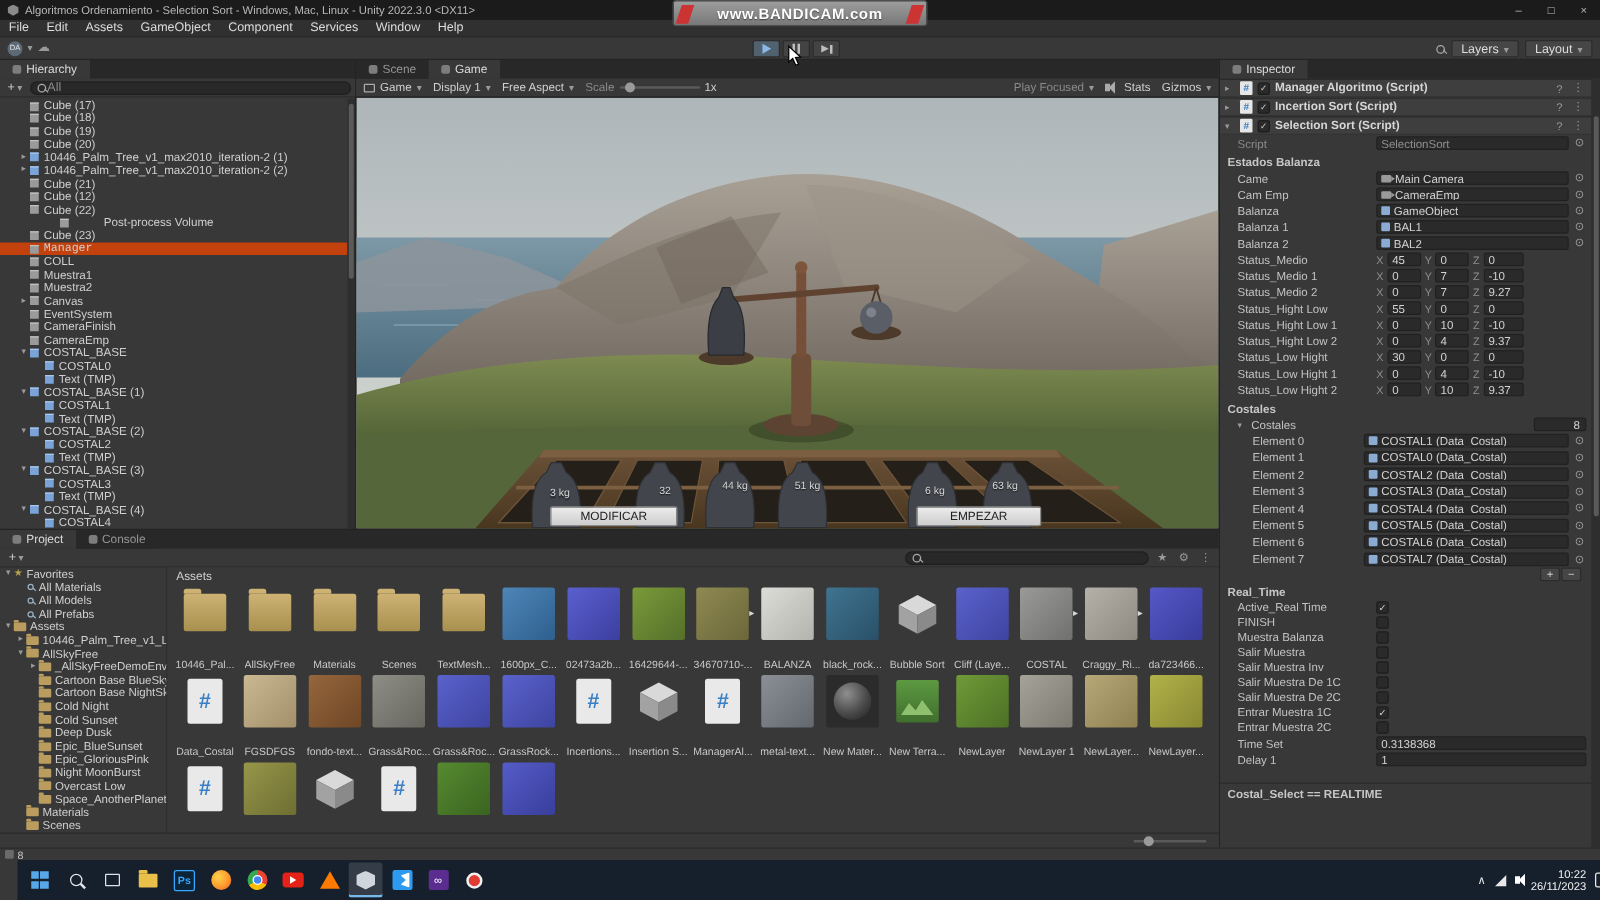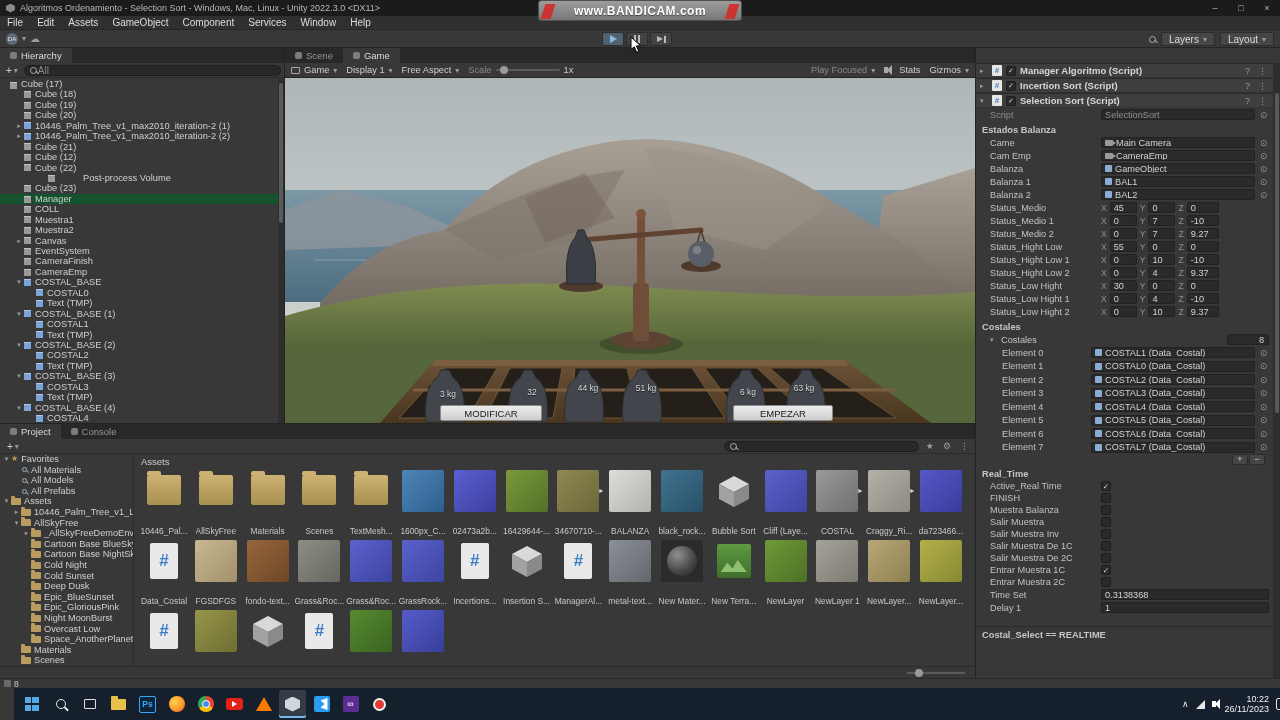--- a/index.html
+++ b/index.html
@@ -45,21 +45,21 @@
   .ptab.active { background:#383838; color:#dcdcdc; }
   .tab-dot { width:7px; height:7px; background:#7d7d7d; border-radius:2px; }
 
   
   #hierarchy { position:absolute; left:0; top:48px; width:285px; height:375px; background:#383838; border-right:1px solid #232323; }
   #hier-toolbar { height:15px; background:#383838; border-bottom:1px solid #2c2c2c; display:flex; align-items:center; padding:0 3px; gap:3px; }
   .plus-btn { color:#cfcfcf; font-size:10px; display:flex; align-items:center; gap:2px; padding:0 3px; }
   .searchbox { flex:1; height:11px; background:#282828; border:1px solid #1f1f1f; border-radius:6px; display:flex; align-items:center; gap:1px; padding:0 5px; color:#8a8a8a; }
   #hier-tree { position:absolute; left:0; top:31px; right:6px; bottom:0; overflow:hidden; }
   .h-row { height:10.45px; line-height:10.45px; display:flex; align-items:center; white-space:nowrap; font-size:9.3px; color:#cfcfcf; }
-  .h-row.sel { background:#14532d; }
+  .h-row.sel { background:#c2410c;font-family:Liberation Mono, monospace; }
   .h-arrow { width:10px; color:#9a9a9a; font-size:7px; text-align:center; flex:0 0 10px; }
   .h-ico { width:7px; height:7px; background:#9a9a9a; border-top:1.5px solid #c2c2c2; margin-right:4px; flex:0 0 7px; }
   .h-ico.blue { background:#7aa3d8; border-top-color:#a9c8ea; }
   .vscroll { position:absolute; top:31px; right:0; width:6px; bottom:0; background:#2e2e2e; }
   .vthumb { position:absolute; left:1px; width:4px; background:#5a5a5a; border-radius:2px; }
 
   
   #center { position:absolute; left:285px; top:48px; width:690px; height:375px; background:#383838; }
   #game-toolbar { height:15px; background:#383838; border-bottom:1px solid #242424; display:flex; align-items:center; gap:9px; padding:0 6px; color:#cfcfcf; font-size:9.3px; }
   .gt-item { display:flex; align-items:center; gap:4px; }
@@ -255,21 +255,21 @@
       <span class="plus-btn">
           <span>+</span>
           <span class="chev">▾</span>
         </span>
       <span class="searchbox">
         <span class="lens"></span>
         <span>All</span>
       </span>
     </div>
     <div id="hier-tree">
-        <div class="h-row" style=" align-items: flex-end;">
+        <div class="h-row" style="padding-left: 14px; align-items: flex-end;">
           <span class="h-arrow"></span>
           <span class="h-ico"></span>
           <span class="h-label">Cube (17)</span>
         </div>
         <div class="h-row" style="padding-left: 14px;">
           <span class="h-arrow"></span>
           <span class="h-ico"></span>
           <span class="h-label">Cube (18)</span>
         </div>
         <div class="h-row" style="padding-left: 14px;">
@@ -559,20 +559,26 @@
           <div class="sack-label" style="left: 350px; top: 306px; width: 22px;">51 kg</div>
           <div class="sack-label" style="left: 448px; top: 310px; width: 30px;">6 kg</div>
           <div class="sack-label" style="left: 506px; top: 306px; width: 26px;">63 kg</div>
         </div>
       <div class="game-btn" style="left:155px;top:327px;width:102px;">MODIFICAR</div>
       <div class="game-btn" style="left:448px;top:327px;width:100px;">EMPEZAR</div>
     </div>
   </div>
 
   <div id="inspector">
+    <div class="panel-tabs">
+      <div class="ptab active">
+          <span class="tab-dot"></span>
+          <span>Inspector</span>
+        </div>
+    </div>
     <div id="insp-body">
         <div class="comp-head">
           <span class="c-arrow">▸</span>
           <span class="sicon">#</span>
           <span class="c-check">✓</span>
           <span class="c-name">Manager Algoritmo (Script)</span>
           <span class="c-extra">?</span>
           <span class="c-extra">⋮</span>
         </div>
         <div class="comp-head">

